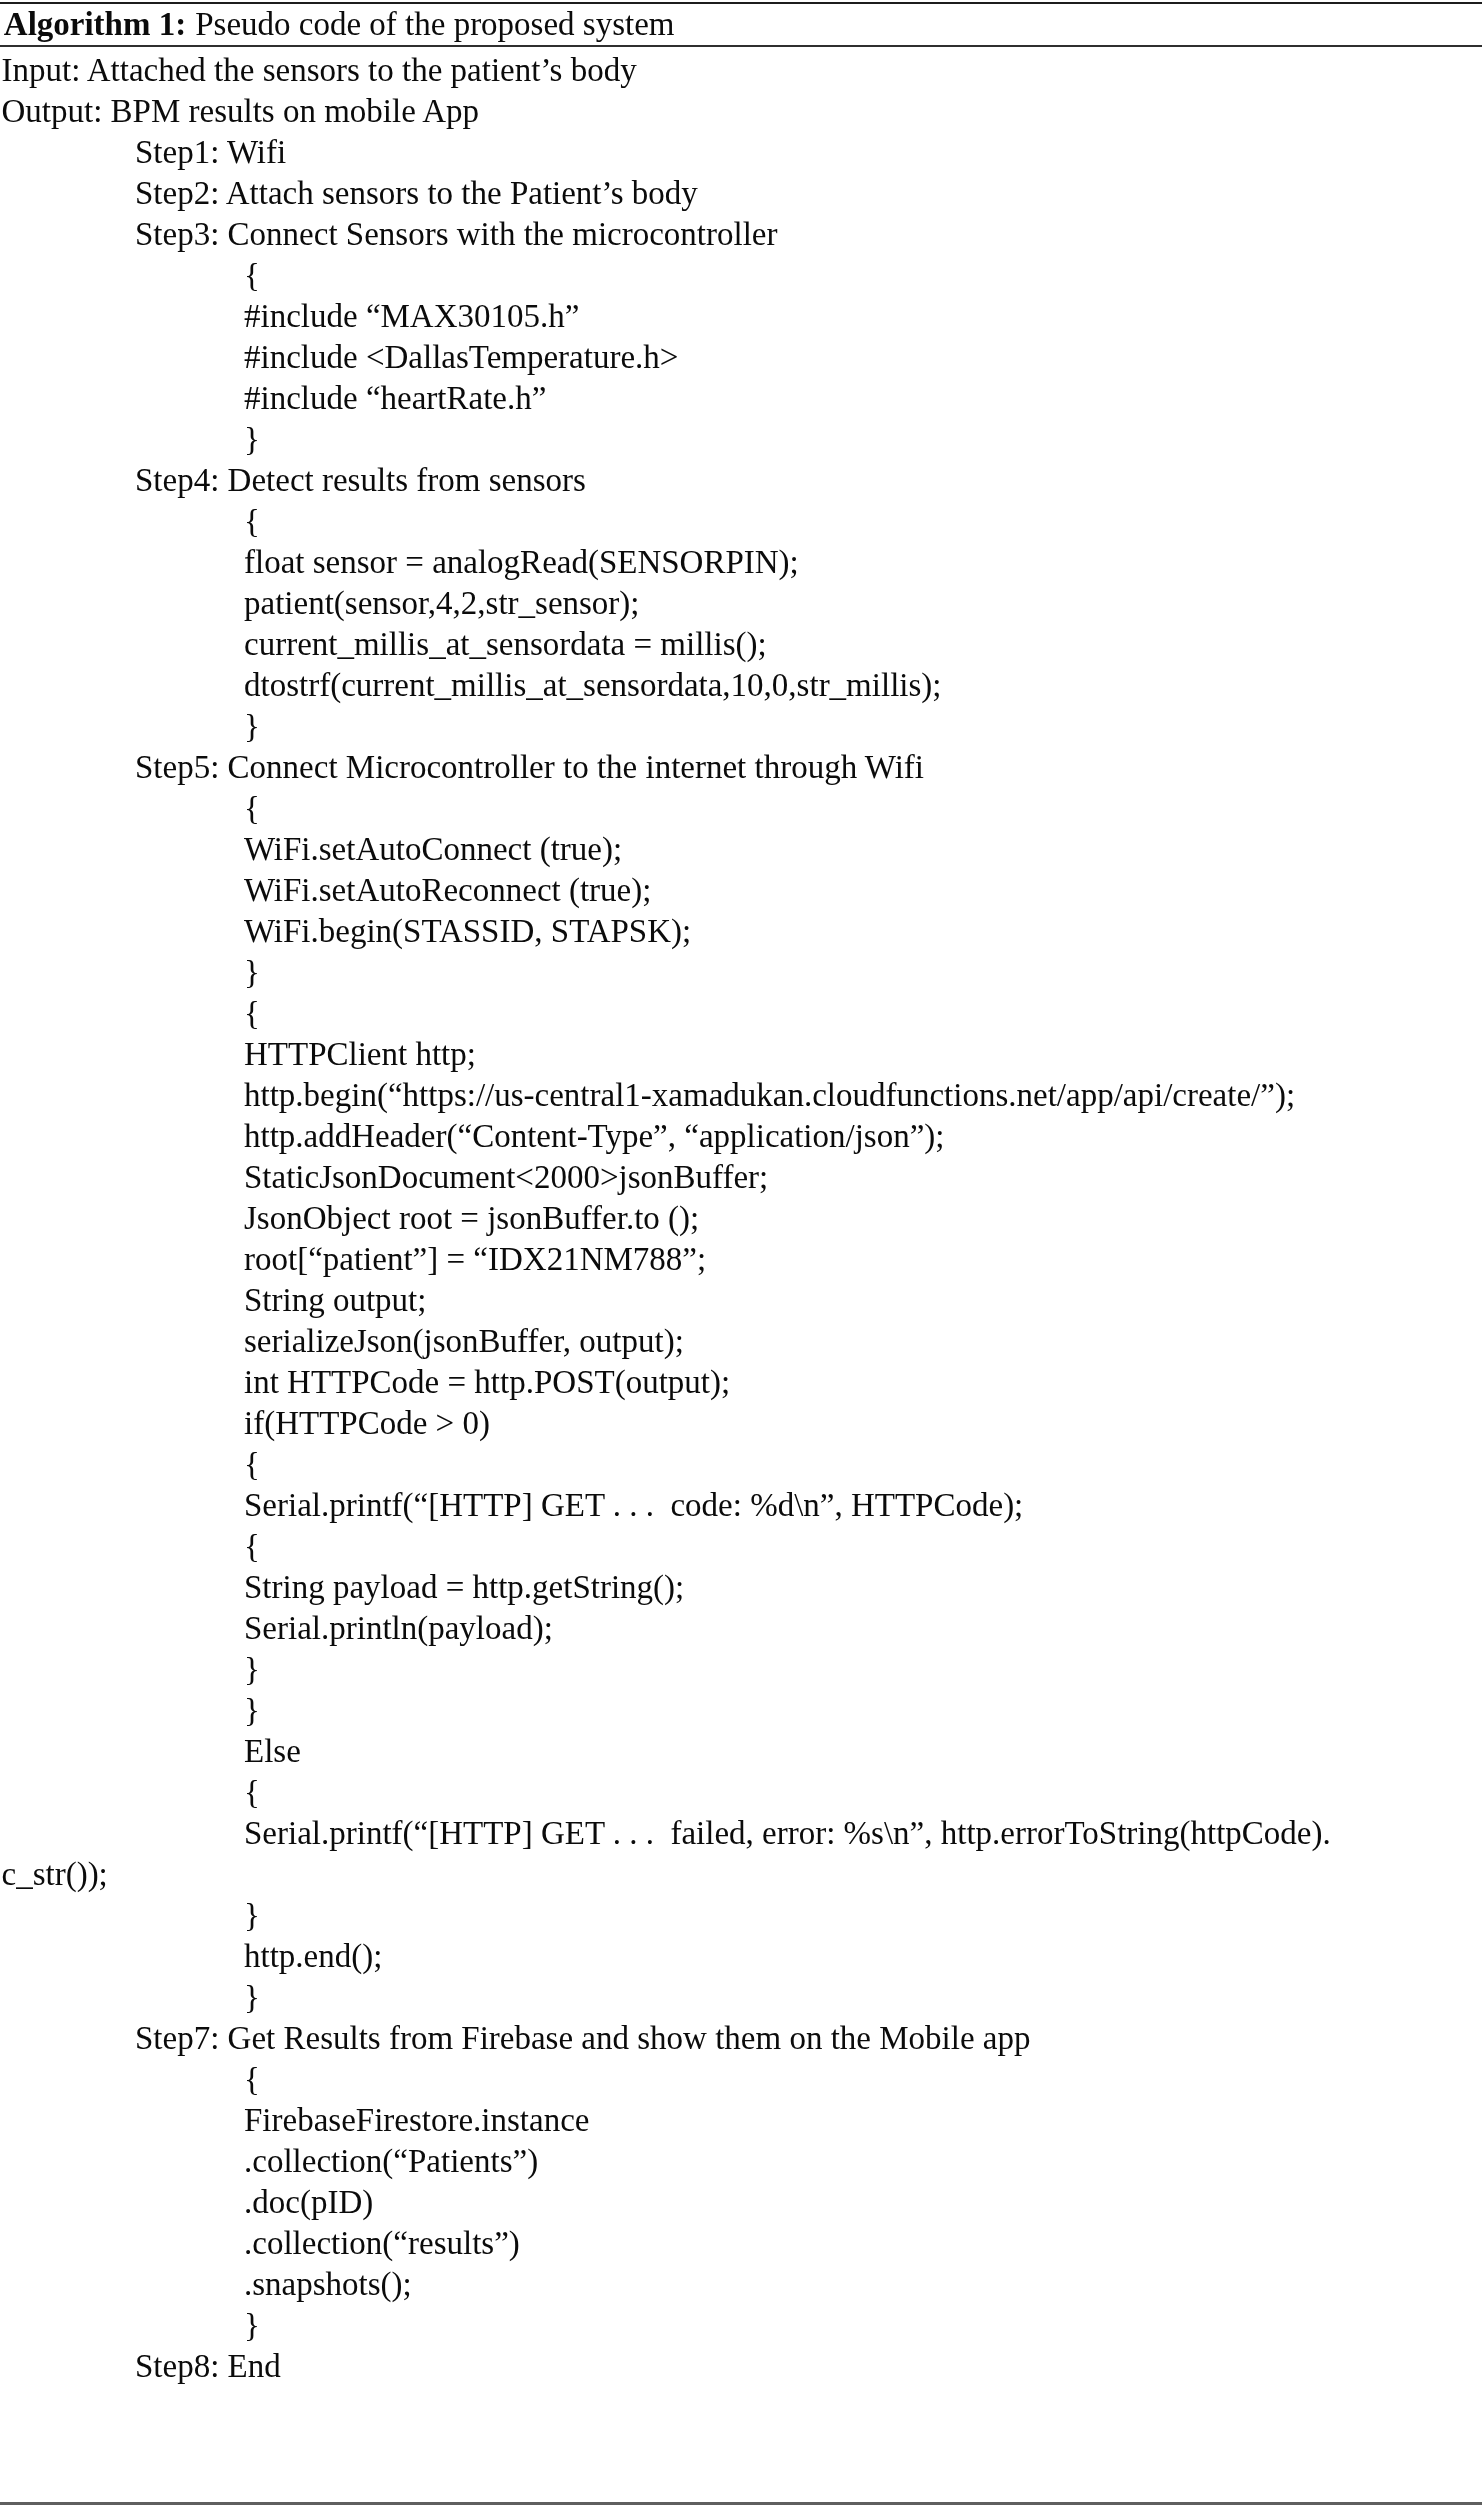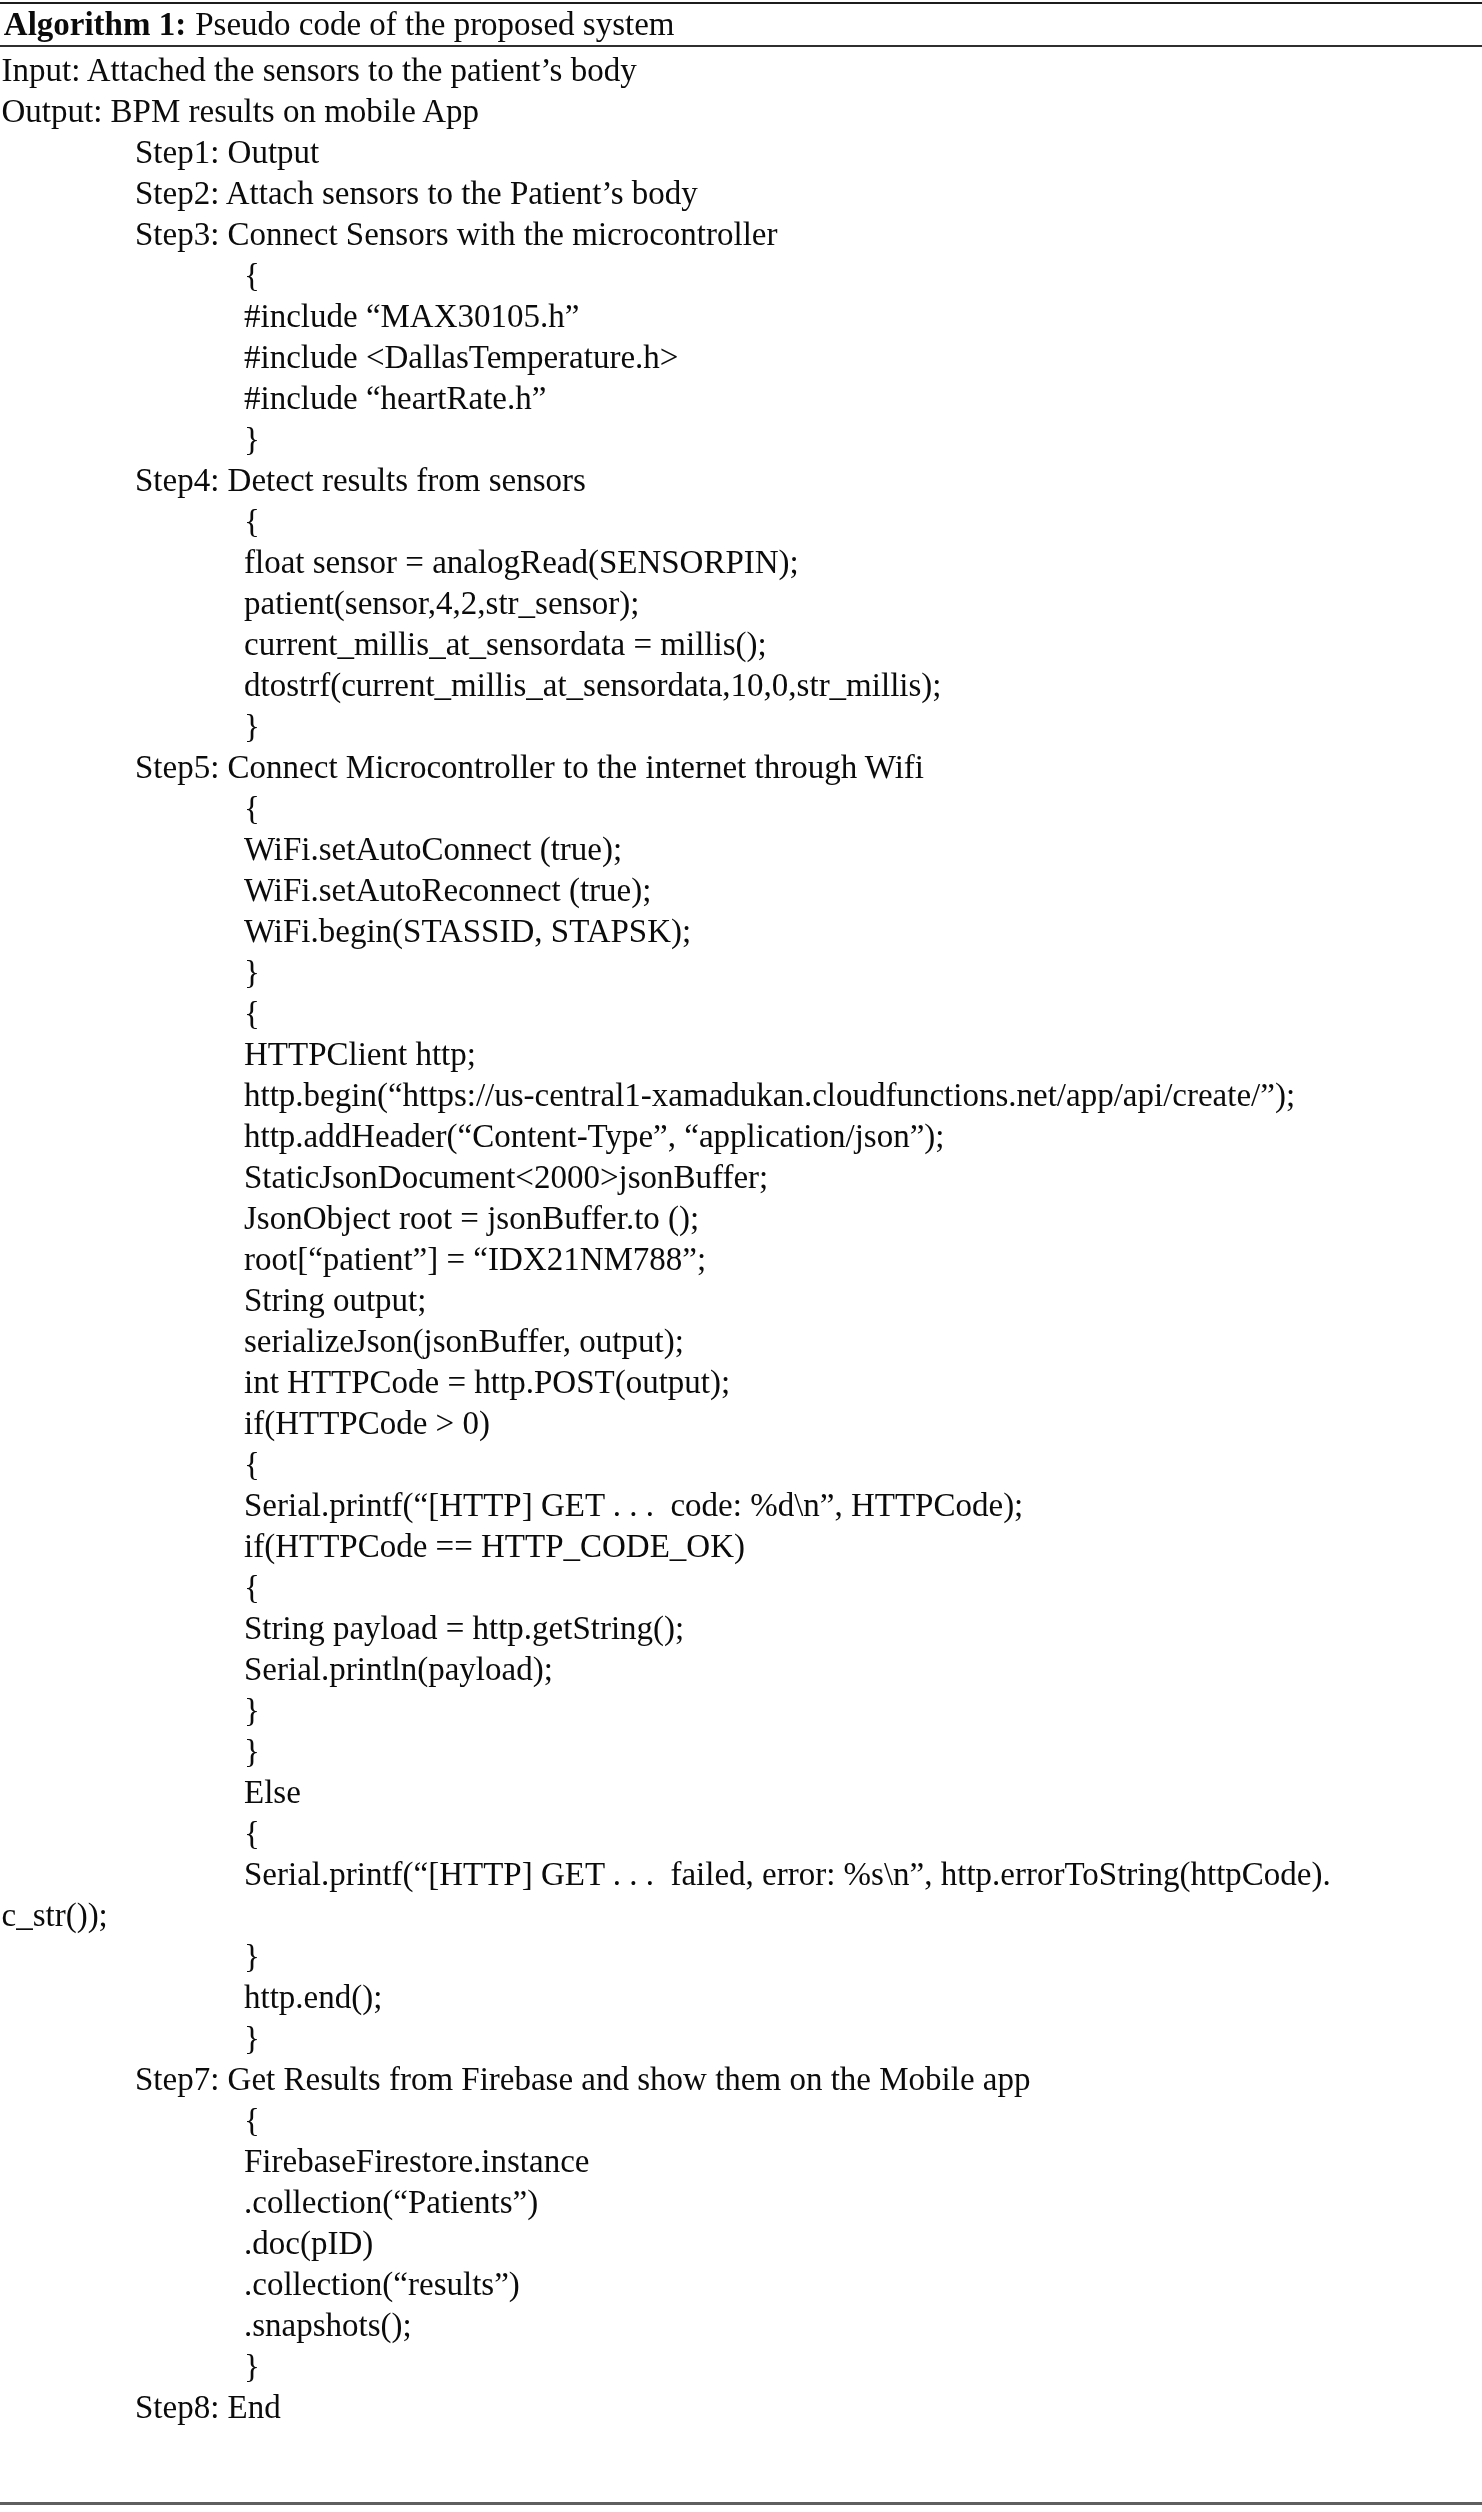--- a/index.html
+++ b/index.html
@@ -57,21 +57,21 @@
 <div class="page">
   <div class="rule rule-top"></div>
 
   <div class="title-row"><span class="bold">Algorithm 1:</span><span>Pseudo code of the proposed system</span></div>
 
   <div class="rule rule-header"></div>
 
   <div class="code-body" id="code-body">
       <div class="code-line indent-0">Input: Attached the sensors to the patient’s body</div>
       <div class="code-line indent-0">Output: BPM results on mobile App</div>
-      <div class="code-line indent-1">Step1: Output</div>
+      <div class="code-line indent-1">Step1: Wifi</div>
       <div class="code-line indent-1">Step2: Attach sensors to the Patient’s body</div>
       <div class="code-line indent-1">Step3: Connect Sensors with the microcontroller</div>
       <div class="code-line indent-2">{</div>
       <div class="code-line indent-2">#include “MAX30105.h”</div>
       <div class="code-line indent-2">#include &lt;DallasTemperature.h&gt;</div>
       <div class="code-line indent-2">#include “heartRate.h”</div>
       <div class="code-line indent-2">}</div>
       <div class="code-line indent-1">Step4: Detect results from sensors</div>
       <div class="code-line indent-2">{</div>
       <div class="code-line indent-2">float sensor = analogRead(SENSORPIN);</div>
@@ -91,21 +91,20 @@
       <div class="code-line indent-2">http.addHeader(“Content-Type”, “application/json”);</div>
       <div class="code-line indent-2">StaticJsonDocument&lt;2000&gt;jsonBuffer;</div>
       <div class="code-line indent-2">JsonObject root = jsonBuffer.to ();</div>
       <div class="code-line indent-2">root[“patient”] = “IDX21NM788”;</div>
       <div class="code-line indent-2">String output;</div>
       <div class="code-line indent-2">serializeJson(jsonBuffer, output);</div>
       <div class="code-line indent-2">int HTTPCode = http.POST(output);</div>
       <div class="code-line indent-2">if(HTTPCode &gt; 0)</div>
       <div class="code-line indent-2">{</div>
       <div class="code-line indent-2">Serial.printf(“[HTTP] GET . . .  code: %d\n”, HTTPCode);</div>
-      <div class="code-line indent-2">if(HTTPCode == HTTP_CODE_OK)</div>
       <div class="code-line indent-2">{</div>
       <div class="code-line indent-2">String payload = http.getString();</div>
       <div class="code-line indent-2">Serial.println(payload);</div>
       <div class="code-line indent-2">}</div>
       <div class="code-line indent-2">}</div>
       <div class="code-line indent-2">Else</div>
       <div class="code-line indent-2">{</div>
       <div class="code-line indent-2">Serial.printf(“[HTTP] GET . . .  failed, error: %s\n”, http.errorToString(httpCode).</div>
       <div class="code-line indent-0">c_str());</div>
       <div class="code-line indent-2">}</div>

